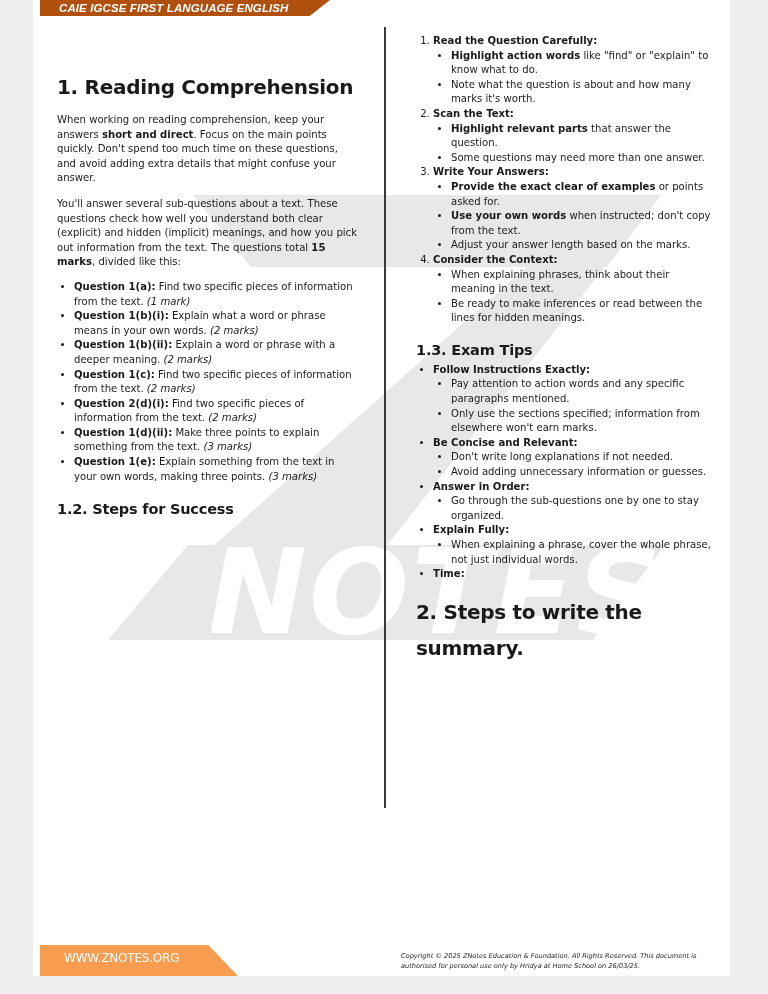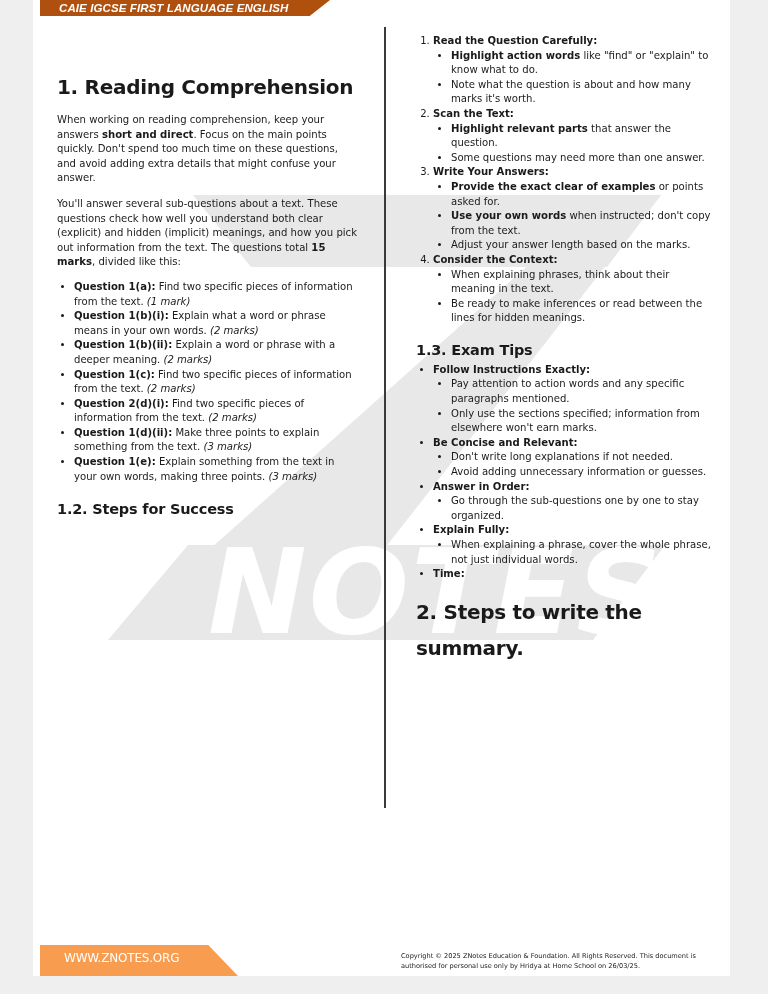--- a/index.html
+++ b/index.html
@@ -40,21 +40,21 @@
 
     .footer-banner {
       position: absolute; left: 7px; top: 945px; width: 198px; height: 31px; background: #f89c4f;
       clip-path: polygon(0 0, 85% 0, 100% 100%, 0 100%); z-index: 2;
     }
     .footer-banner span {
       position: absolute; left: 24px; top: 6px; color: #ffffff; font-family: "DejaVu Sans", sans-serif;
       font-size: 12px; letter-spacing: -0.2px; font-weight: normal;
     }
     .copyright {
-      position: absolute; left: 368px; top: 951px; width: 310px; font-size: 6.6px; line-height: 10px; color: #222; z-index: 2;
+      position: absolute; left: 368px; top: 951px; width: 310px; font-size: 6.6px; line-height: 10px; color: #222; z-index: 2; font-style: italic;
     }
   </style>
 </head>
 <body>
 
 <div class="page">
 
   <svg class="watermark" viewBox="0 0 697 976" xmlns="http://www.w3.org/2000/svg">
 
     <polygon points="160,195 628,195 574,267 218,267" fill="#e8e8e8"></polygon>

